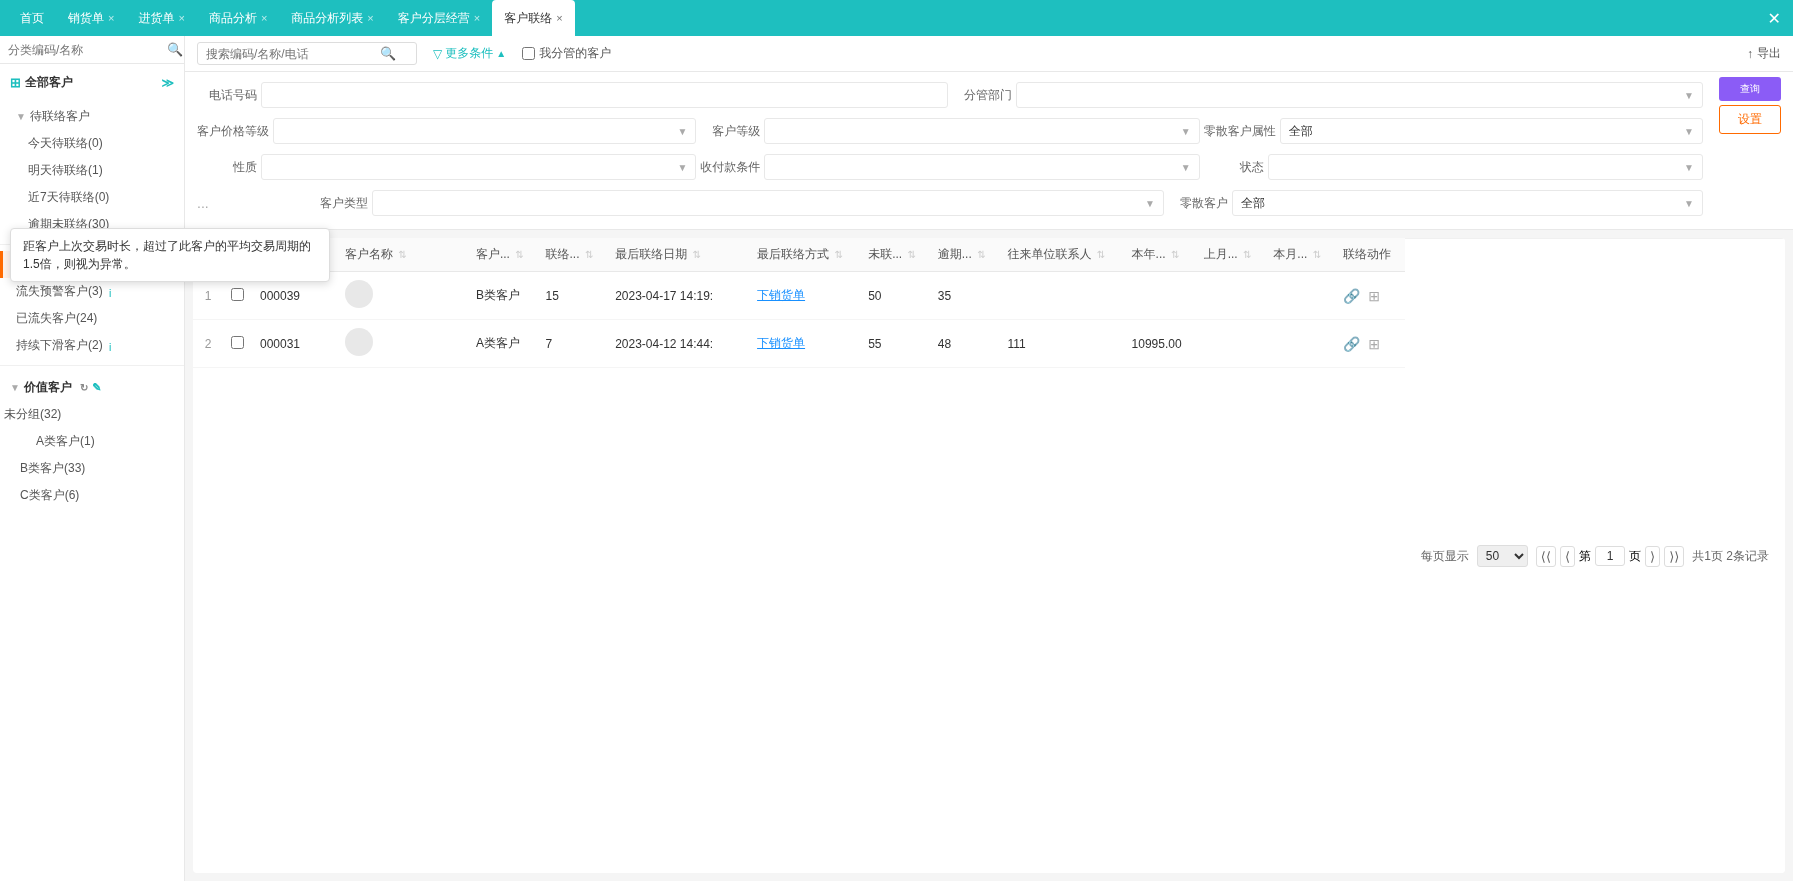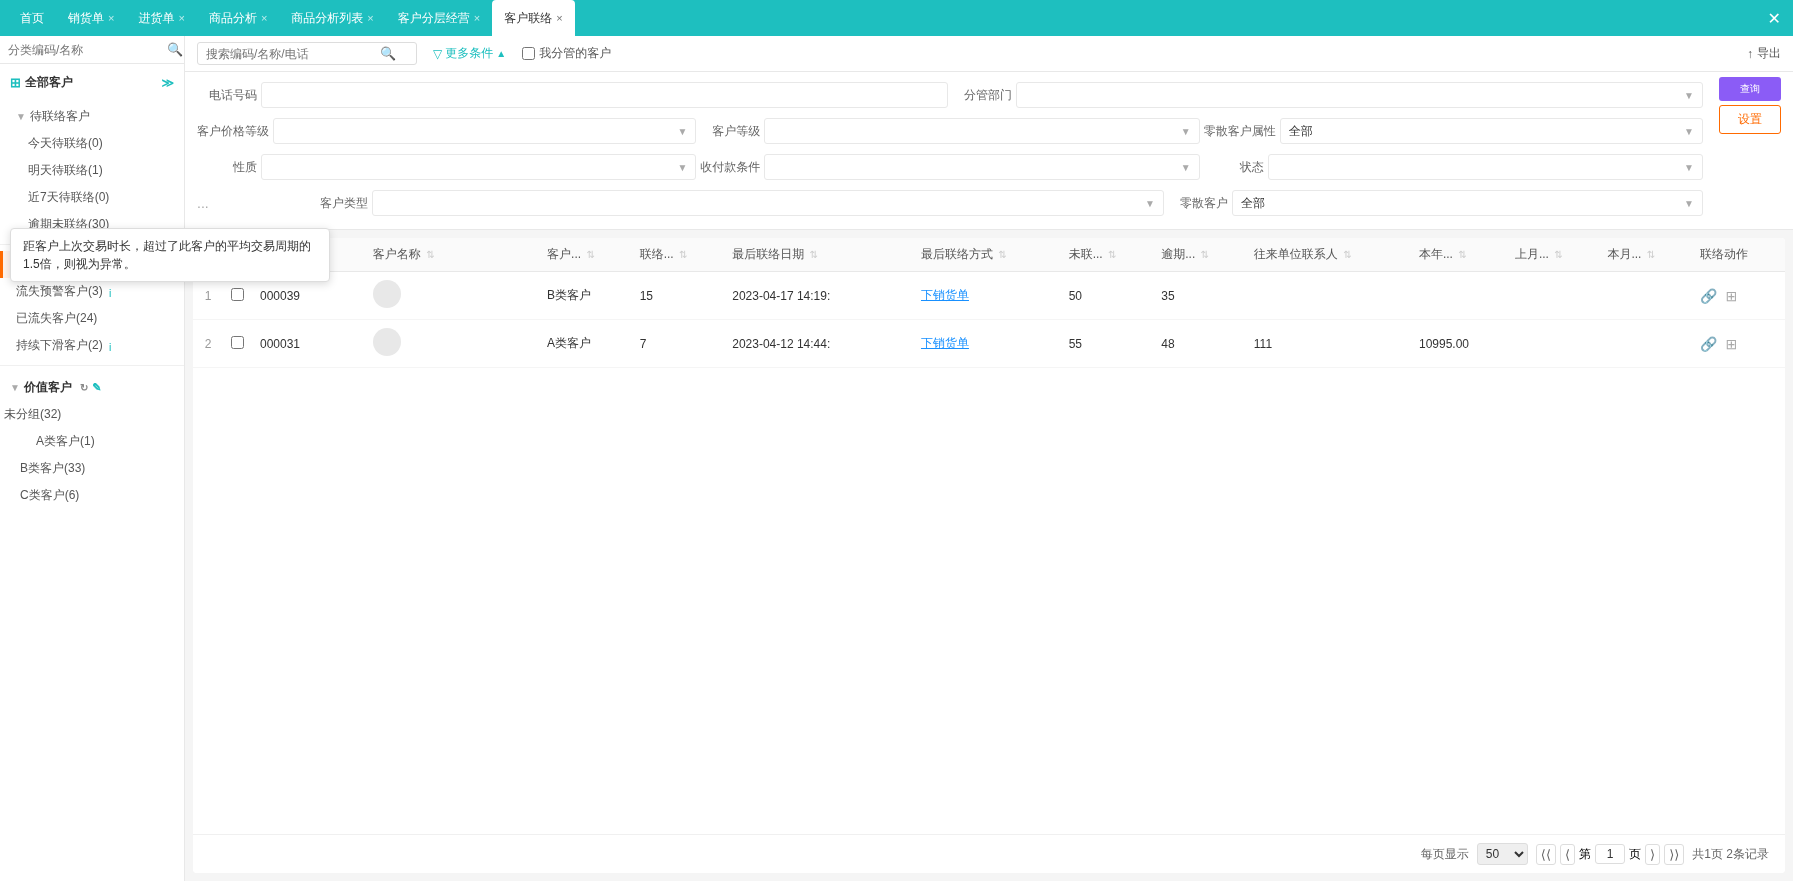--- a/index.html
+++ b/index.html
@@ -62,21 +62,21 @@
     .filter-label { color: #666; white-space: nowrap; min-width: 60px; text-align: right; }
     .filter-select { display: flex; align-items: center; border: 1px solid #e8e8e8; border-radius: 3px; padding: 3px 8px; flex: 1; cursor: pointer; background: #fff; gap: 4px; min-height: 26px; }
     .filter-select-text { flex: 1; color: #999; font-size: 12px; }
     .filter-select-arrow { color: #aaa; font-size: 10px; }
     .filter-dots { color: #aaa; cursor: pointer; font-size: 14px; margin-left: 4px; }
     .filter-select.has-value .filter-select-text { color: #333; }
     .query-btn { background: #8b5cf6; color: #fff; border: none; border-radius: 3px; padding: 5px 18px; cursor: pointer; font-size: 10px; }
     .set-btn { background: #fff; color: #ff6a00; border: 1px solid #ff6a00; border-radius: 3px; padding: 5px 18px; cursor: pointer; font-size: 12px; }
 
     
-    .table-area { flex: 1; overflow: auto; padding: 0; background: #fff; margin: 8px; border-radius: 4px; display: flex; flex-direction: column; }
+    .table-area { flex: 1; overflow: auto; padding: 0; background: #fff; margin: 8px; border-radius: 4px; display: flex; flex-direction: row; }
     .table-scroll-wrap { flex: 1; overflow: auto; }
 
     table { width: 100%; border-collapse: collapse; }
     thead tr { background: #fafafa; }
     thead th { padding: 8px 8px; text-align: left; color: #555; font-weight: normal; border-bottom: 1px solid #e8e8e8; white-space: nowrap; font-size: 12px; cursor: pointer; }
     thead th .sort-icon { color: #ccc; font-size: 10px; margin-left: 2px; }
     tbody tr { border-bottom: 1px solid #f5f5f5; }
     tbody td { padding: 8px 8px; color: #333; font-size: 12px; white-space: nowrap; }
     tbody td.link { color: #1890ff; text-decoration: underline; cursor: pointer; }
     .row-num { color: #999; text-align: center; }

